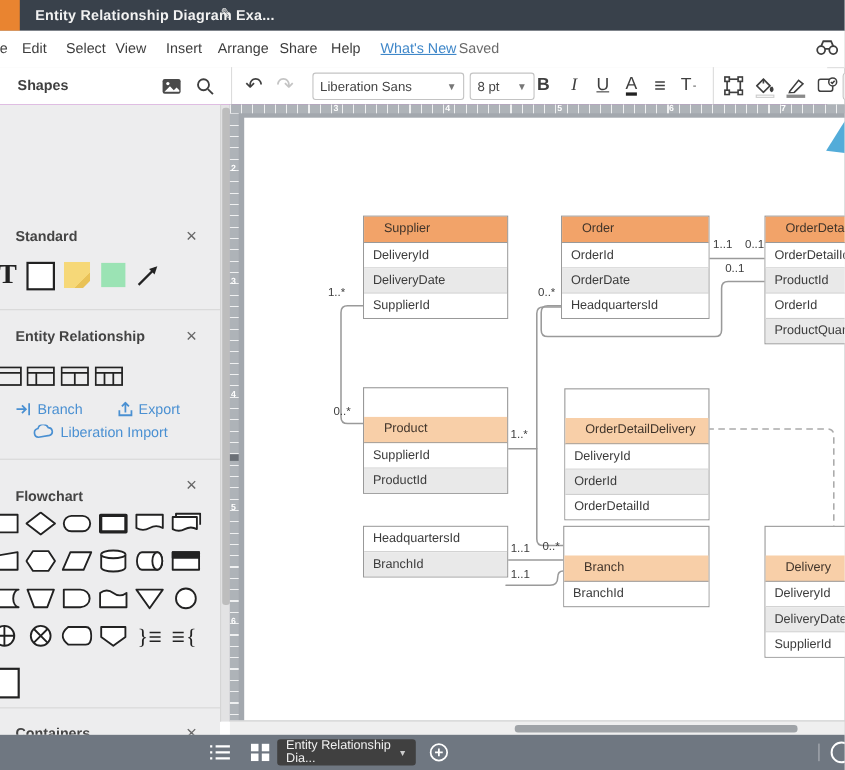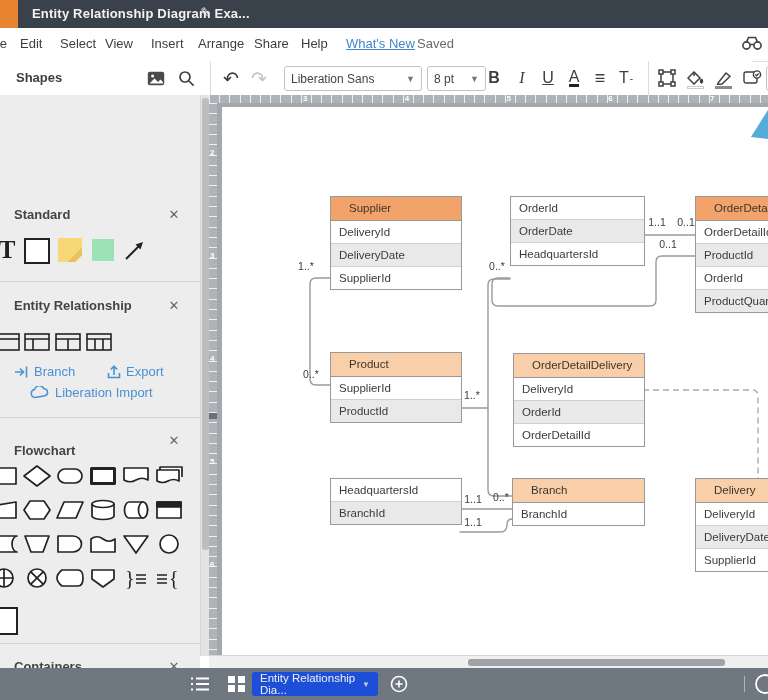--- a/index.html
+++ b/index.html
@@ -41,32 +41,32 @@
           background-image:repeating-linear-gradient(to right,rgba(255,255,255,.8) 0,rgba(255,255,255,.8) 1px,transparent 1px,transparent 10.2px);}
   #vruler{left:209px;top:103px;width:8px;height:553px;background:#AEB3B8;
           background-image:repeating-linear-gradient(to bottom,rgba(255,255,255,.8) 0,rgba(255,255,255,.8) 1px,transparent 1px,transparent 10.3px);}
   .ruler-num{position:absolute;color:#FFF;font-size:8px;font-weight:700;}
   #ruler-marker{left:209px;top:413px;width:8px;height:6px;background:#6B7077;}
   #page{left:222px;top:107px;width:546px;height:548px;background:#FFF;}
   
   .entity{position:absolute;border:1px solid var(--tbl-border);background:#FFF;font-size:11.5px;color:#3B3B3B;z-index:4;}
   .entity .e-head{height:23px;line-height:23px;padding-left:18px;border-bottom:1px solid var(--tbl-border);font-weight:400;color:#40342A;}
   .entity.strong .e-head{background:var(--h-strong);}
-  .entity.light  .e-head{background:var(--h-light);}
+  .entity.light  .e-head{background:var(--h-light);margin-top:26px;}
   .entity .e-row{height:22px;line-height:22px;padding-left:8px;border-bottom:1px solid #CFCFCF;background:#FFF;}
   .entity .e-row:last-child{border-bottom:none;}
   .entity .e-row.alt{background:var(--row-alt);}
   .card-label{position:absolute;font-size:10.5px;color:#3C3C3C;z-index:5;transform:translate(-50%,-50%);white-space:nowrap;}
   #connector-svg{left:0;top:0;z-index:3;pointer-events:none;}
   #blue-triangle{z-index:4;}
   
   #hscroll{left:209px;top:655px;width:559px;height:13px;background:#EFEFEF;border-top:1px solid #D6D6D6;}
   #hscroll-thumb{position:absolute;left:259px;top:3px;width:257px;height:7px;background:#9FA3A7;border-radius:3px;}
   #footer{left:0;top:668px;width:768px;height:32px;background:#6F7781;}
-  #page-tab{left:252px;top:4px;width:126px;height:24px;background:#1d4ed8;border-radius:3px;position:absolute;
+  #page-tab{left:252px;top:4px;width:126px;height:24px;background:#404040;border-radius:3px;position:absolute;
             display:flex;align-items:center;color:#F0F0F0;font-size:11.5px;padding:0 8px;box-sizing:border-box;}
   #page-tab .dd-caret{margin-left:auto;font-size:8px;color:#CCC;}
   .footer-div{position:absolute;top:8px;width:1px;height:16px;background:rgba(255,255,255,.45);}
   svg{display:block;}
 </style>
 </head>
 <body>
 
 <div id="stage">
 
@@ -413,20 +413,21 @@
   </svg>
 
   <div id="entities">
       <div class="entity strong" style="left: 330px; top: 196px; width: 130px;">
         <div class="e-head">Supplier</div>
         <div class="e-row">DeliveryId</div>
         <div class="e-row alt">DeliveryDate</div>
         <div class="e-row">SupplierId</div>
       </div>
       <div class="entity strong" style="left: 510px; top: 196px; width: 133px;">
+        <div class="e-head">Order</div>
         <div class="e-row">OrderId</div>
         <div class="e-row alt">OrderDate</div>
         <div class="e-row">HeadquartersId</div>
       </div>
       <div class="entity strong" style="left: 695px; top: 196px; width: 130px;">
         <div class="e-head">OrderDetail</div>
         <div class="e-row">OrderDetailId</div>
         <div class="e-row alt">ProductId</div>
         <div class="e-row">OrderId</div>
         <div class="e-row alt">ProductQuantity</div>

